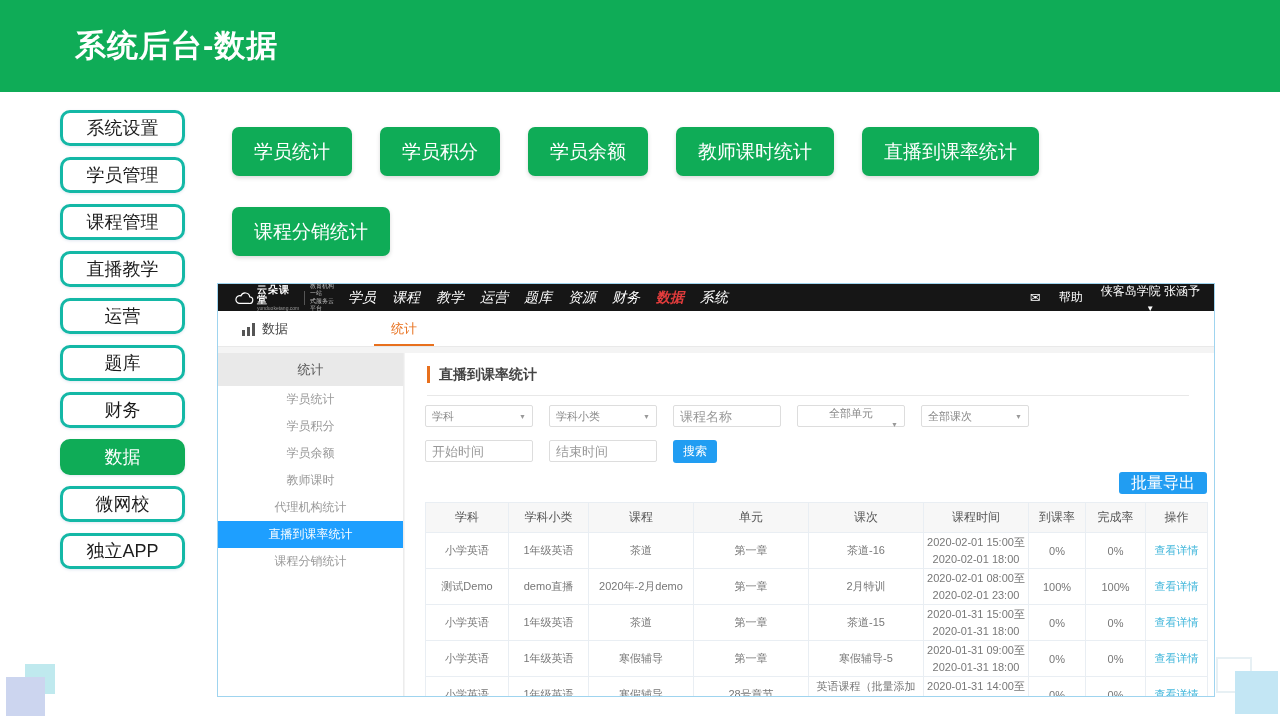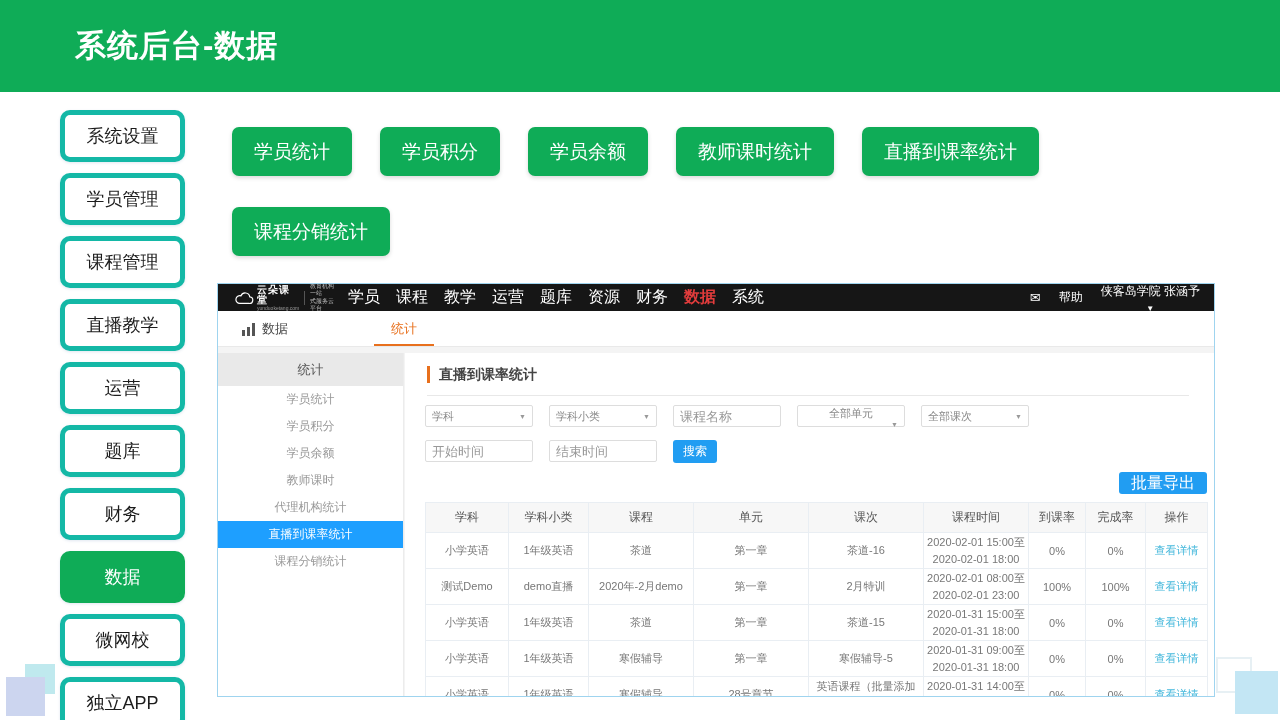--- a/index.html
+++ b/index.html
@@ -11,21 +11,21 @@
     overflow: hidden;
   }
 
   
   .banner { position:absolute; left:0; top:0; width:1280px; height:92px; background:#0fac57; }
   .banner-title { position:absolute; left:75px; top:0; line-height:92px; font-size:31px; font-weight:600; color:#fff; letter-spacing:1px; }
 
   
   .sidebar { position:absolute; left:60px; top:110px; width:125px; display:flex; flex-direction:column; gap:11px; }
   .side-btn {
-    height:52px; background:#fff; border:5px solid #14b8a6; border-radius:10px;
+    height:36px; background:#fff; border:3px solid #14b8a6; border-radius:10px;
     display:flex; align-items:center; justify-content:center;
     font-size:18px; color:#1c1c1c; box-shadow:0 1px 3px rgba(90,120,170,.18); cursor:pointer;
   }
   .side-btn.active { background:#0fac57; border-color:#0fac57; color:#fff; }
 
   
   .quick-row { position:absolute; display:flex; }
   .quick-row.r1 { left:232px; top:127px; gap:28px; }
   .quick-row.r2 { left:232px; top:207px; gap:33px; }
   .qbtn {
@@ -41,21 +41,21 @@
   .topbar { position:absolute; left:0; top:0; width:996px; height:27px; background:#161616; display:flex; align-items:center; color:#fff; }
   .logo-wrap { display:flex; align-items:center; padding-left:16px; width:122px; flex:none; }
   .logo-cloud { flex:none; margin-right:3px; }
   .logo-texts { display:flex; flex-direction:column; line-height:1; }
   .logo-name { font-size:10px; font-weight:bold; letter-spacing:1px; }
   .logo-domain { font-size:5px; color:#9a9a9a; margin-top:1px; }
   .logo-divider { width:1px; height:14px; background:#555; margin:0 5px; }
   .tagline { display:flex; flex-direction:column; line-height:1.2; }
   .tagline span { font-size:6px; color:#bdbdbd; }
   .top-nav { display:flex; align-items:center; }
-  .top-nav-item { padding:0 8px; font-size:16px; color:#fff; cursor:pointer; white-space:nowrap; }
+  .top-nav-item { padding:0 8px; font-size:14px; color:#fff; cursor:pointer; white-space:nowrap;font-style:italic; }
   .top-nav-item.active { color:#e23c3c; font-weight:bold; }
   .top-right { margin-left:auto; display:flex; align-items:center; gap:18px; padding-right:14px; }
   .mail-icon { font-size:13px; line-height:1; }
   .help-link { font-size:12px; cursor:pointer; }
   .account { font-size:12px; cursor:pointer; display:flex; align-items:center; gap:4px;flex-direction:column; }
   .caret-down { font-size:8px; }
 
   
   .subbar { position:absolute; left:0; top:27px; width:996px; height:36px; background:#fff; border-bottom:1px solid #e9e9e9; }
   .section-label { position:absolute; left:24px; top:0; height:36px; display:flex; align-items:center; gap:6px; font-size:13px; color:#444; }

